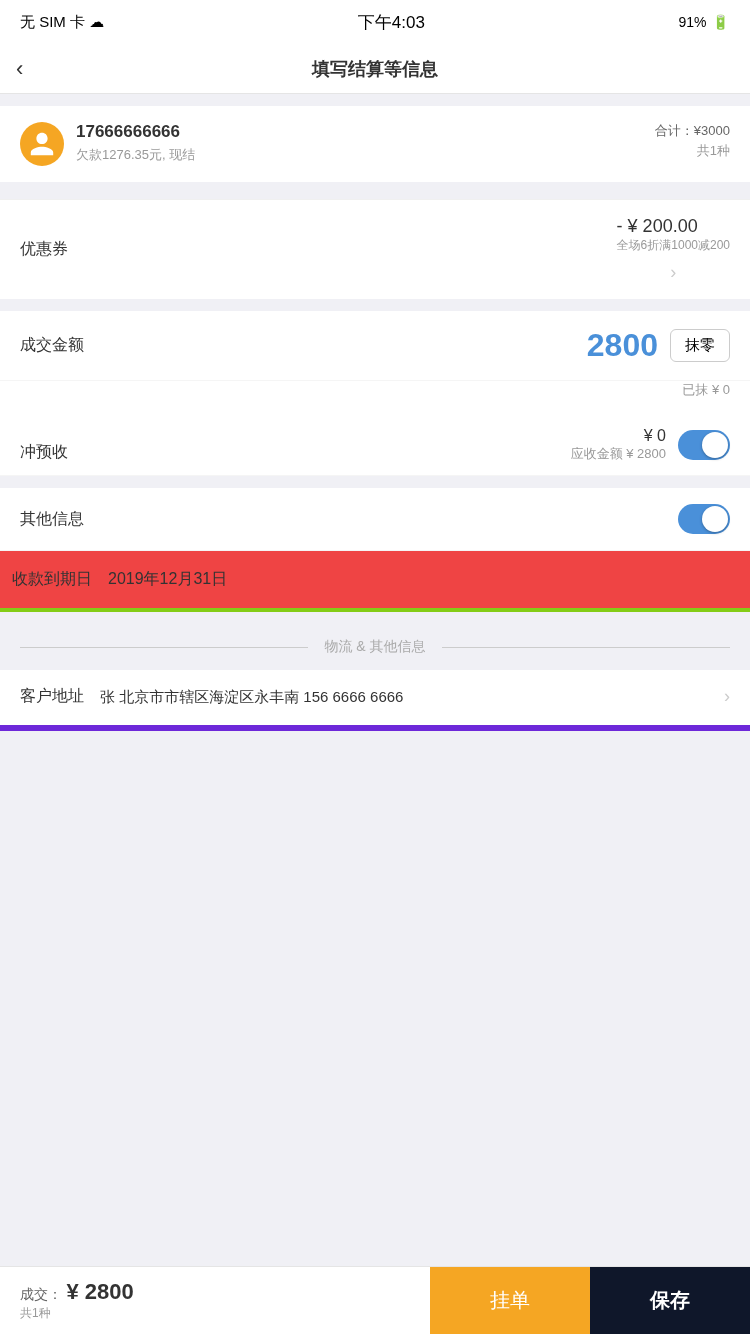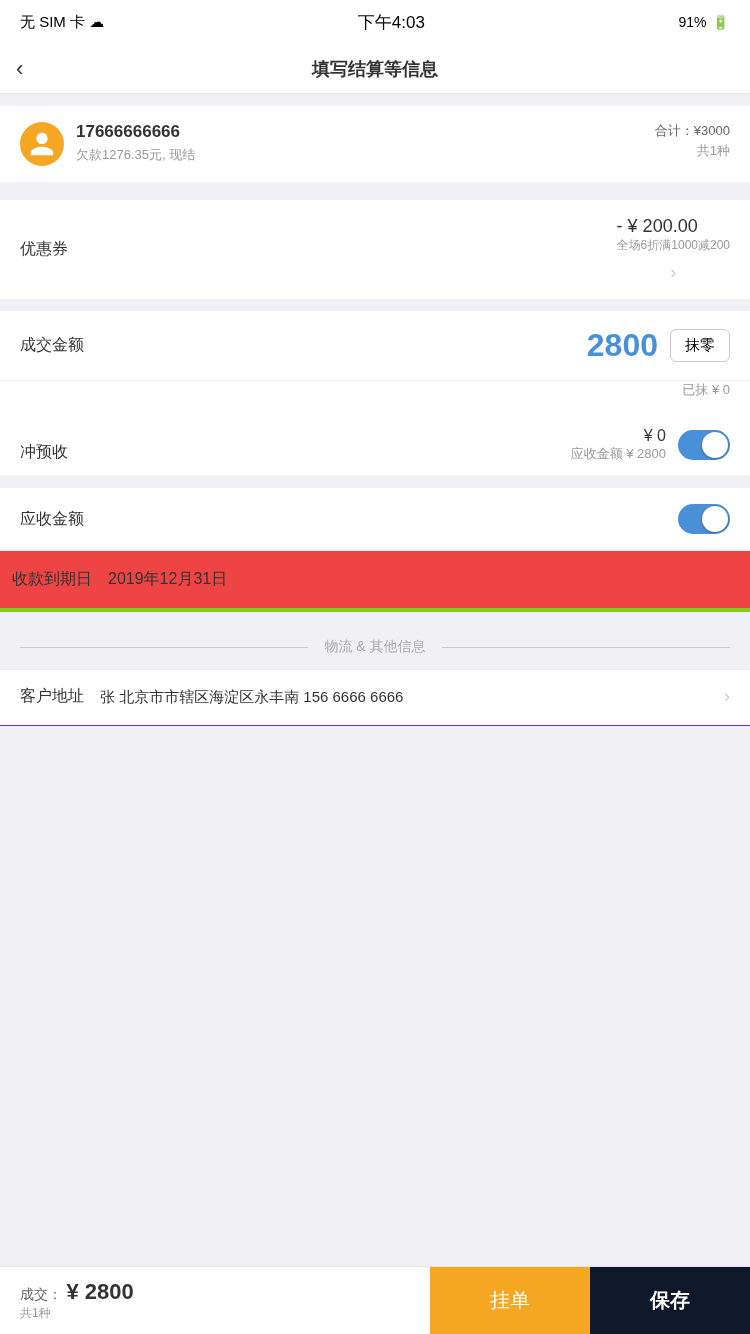--- a/index.html
+++ b/index.html
@@ -264,21 +264,21 @@
       color: #aaa;
     }
 
     
     .address-row {
       background: #fff;
       padding: 16px 20px;
       display: flex;
       align-items: flex-start;
       justify-content: space-between;
-      border-bottom: 1px solid #6d28d9;
+      border-bottom: 6px solid #6d28d9;
     }
     .address-label {
       font-size: 16px;
       color: #333;
       white-space: nowrap;
       margin-right: 16px;
       flex-shrink: 0;
     }
     .address-value {
       font-size: 15px;
@@ -422,21 +422,21 @@
           <div class="toggle-knob"></div>
         </div>
       </div>
     </div>
   </div>
 
   <div class="section-divider"></div>
 
   <div class="form-section">
     <div class="form-row">
-      <div class="form-row-label">应收金额</div>
+      <div class="form-row-label">其他信息</div>
       <div class="form-row-right">
         <div class="toggle">
           <div class="toggle-knob"></div>
         </div>
       </div>
     </div>
 
     <div class="due-date-row">
       <span class="due-date-label">收款到期日</span>
       <span class="due-date-value">2019年12月31日</span>

